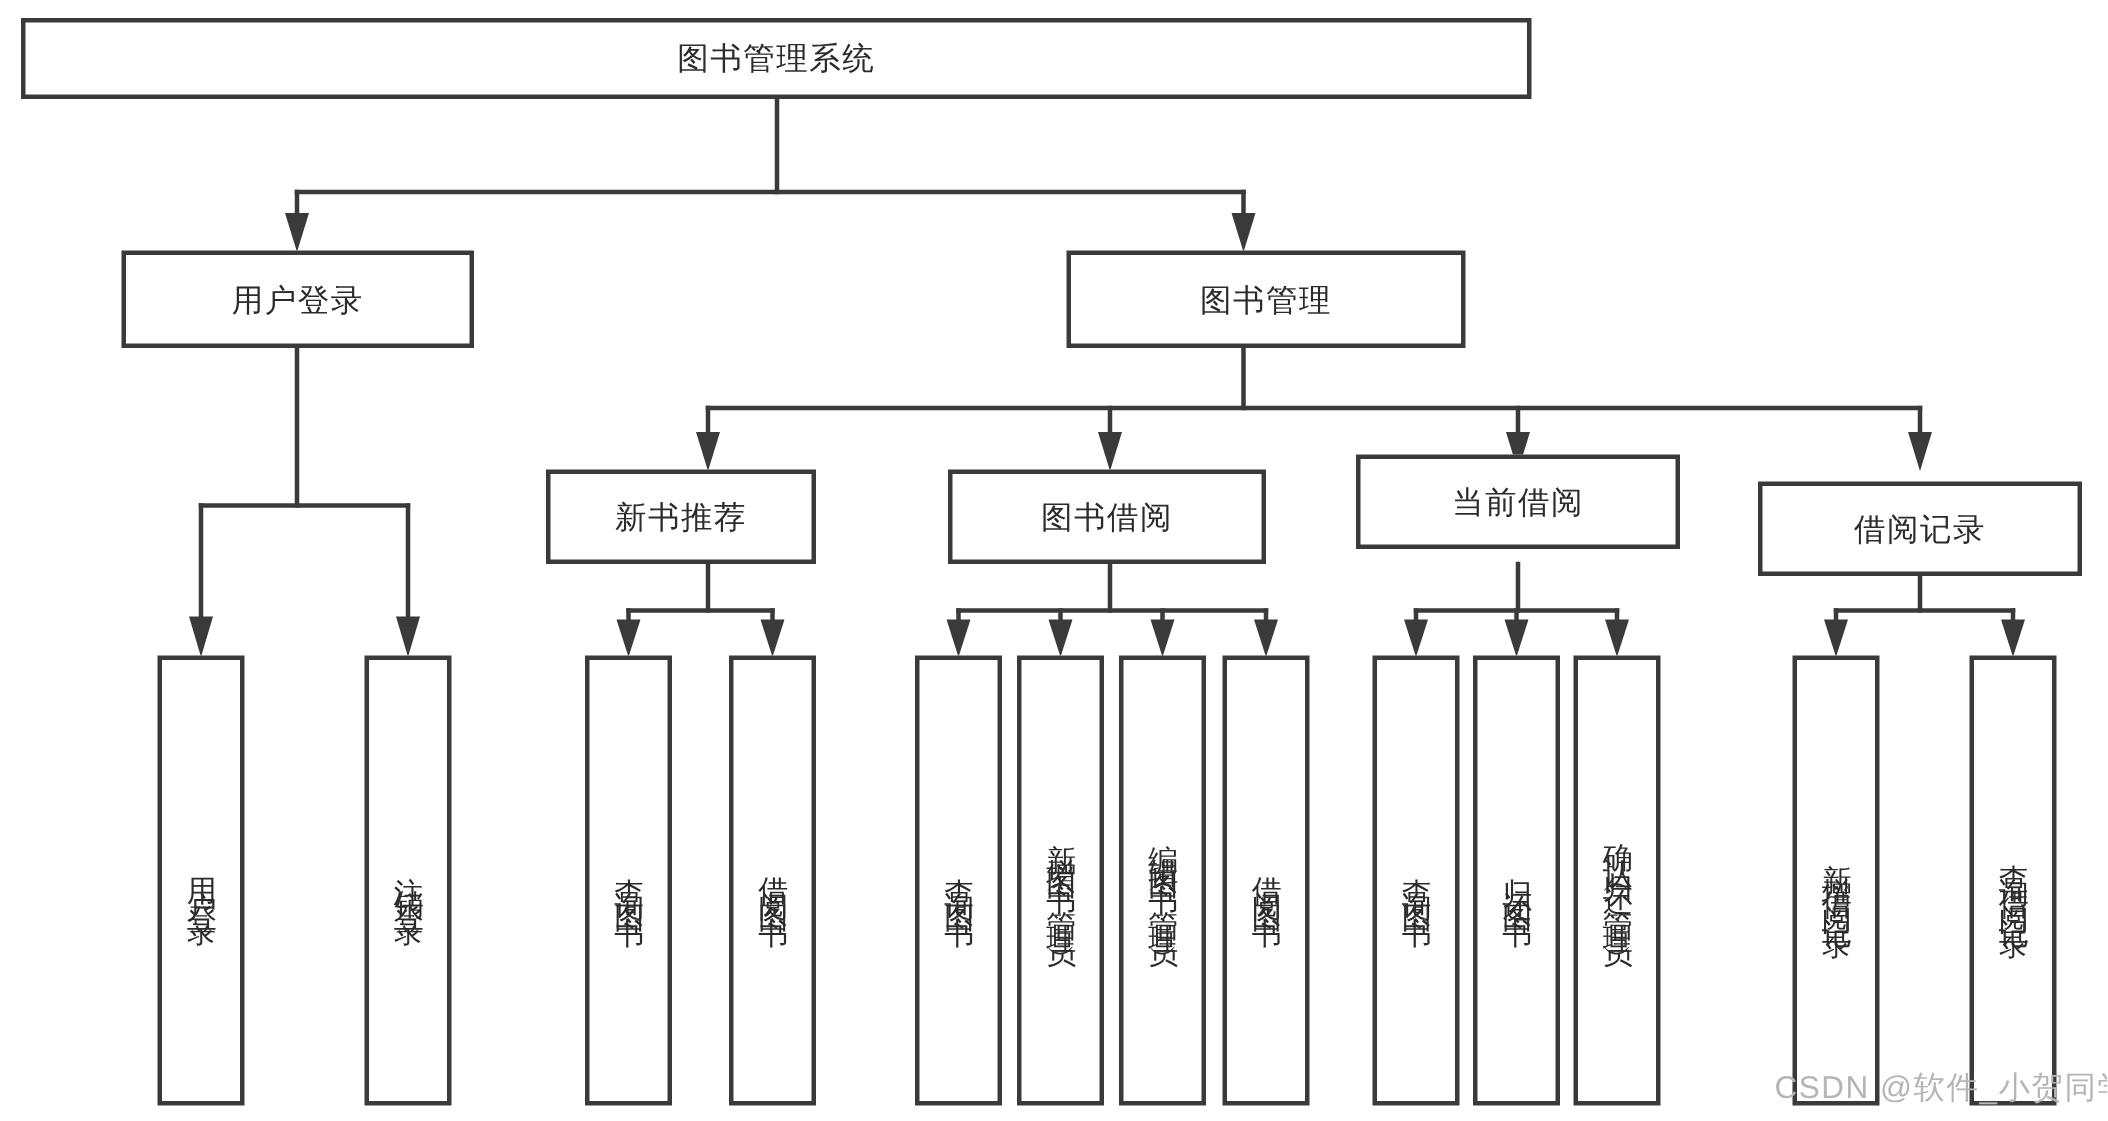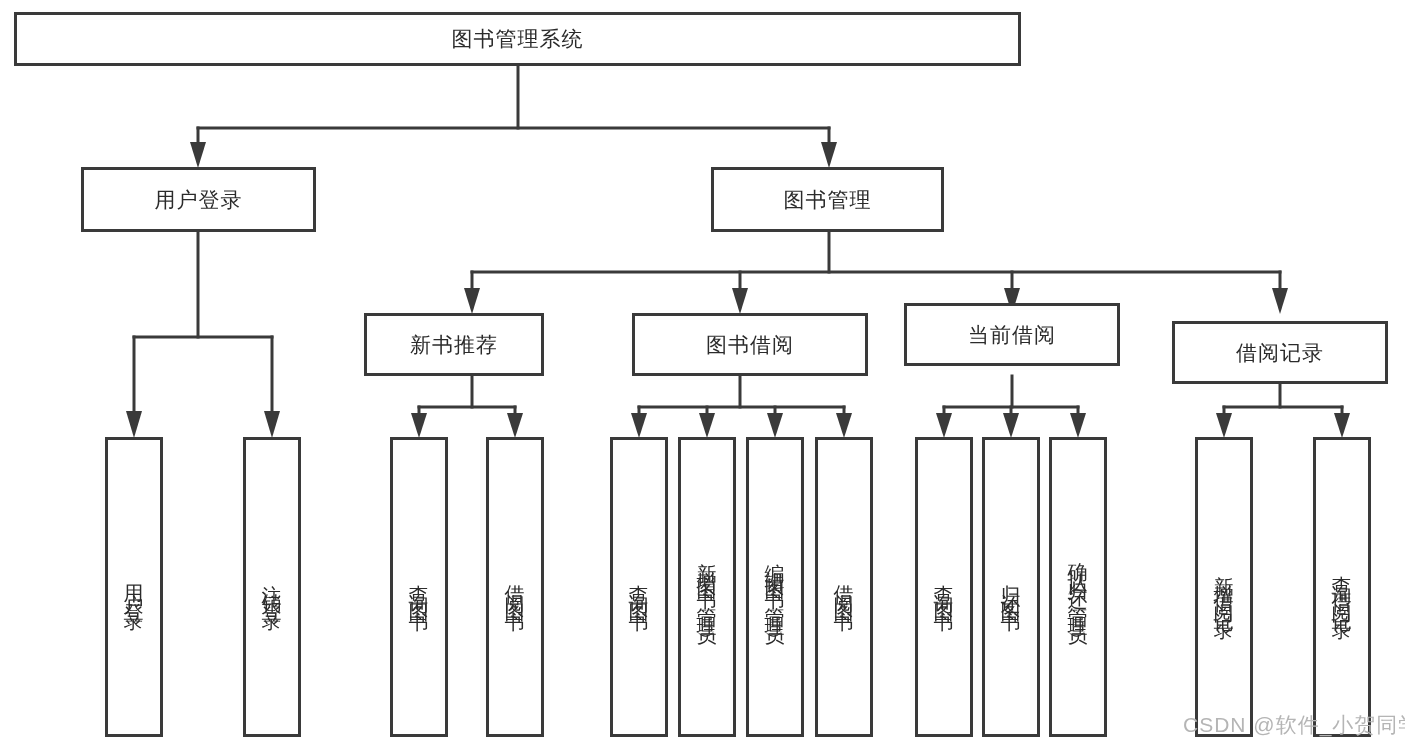--- a/index.html
+++ b/index.html
@@ -135,24 +135,24 @@
       <path d="M1224 407 V413"></path>
         <polygon points="1216,413 1232,413 1224,438"></polygon>
       <path d="M1342 407 V413"></path>
         <polygon points="1334,413 1350,413 1342,438"></polygon>
     </g>
   </svg>
 
   <div class="node h" style="left:14px; top:12px; width:1007px; height:54px;">图书管理系统</div>
 
   <div class="node h" style="left:81px; top:167px; width:235px; height:65px;">用户登录</div>
-  <div class="node h" style="left:711px; top:167px; width:233px; height:65px;">图书管理</div>
+  <div class="node h" style="left:711px; top:167px; width:266px; height:65px;">图书管理</div>
 
   <div class="node h" style="left:364px; top:313px; width:180px; height:63px;">新书推荐</div>
-  <div class="node h" style="left:632px; top:313px; width:236px; height:63px;">图书借阅</div>
+  <div class="node h" style="left:632px; top:313px; width:212px; height:63px;">图书借阅</div>
   <div class="node h" style="left:904px; top:303px; width:216px; height:63px;">当前借阅</div>
   <div class="node h" style="left:1172px; top:321px; width:216px; height:63px;">借阅记录</div>
 
   <div class="node v" style="left:105px;">用户登录</div>
   <div class="node v" style="left:243px;">注销登录</div>
 
   <div class="node v" style="left:390px;">查询图书</div>
   <div class="node v" style="left:486px;">借阅图书</div>
 
   <div class="node v" style="left:610px;">查询图书</div>

